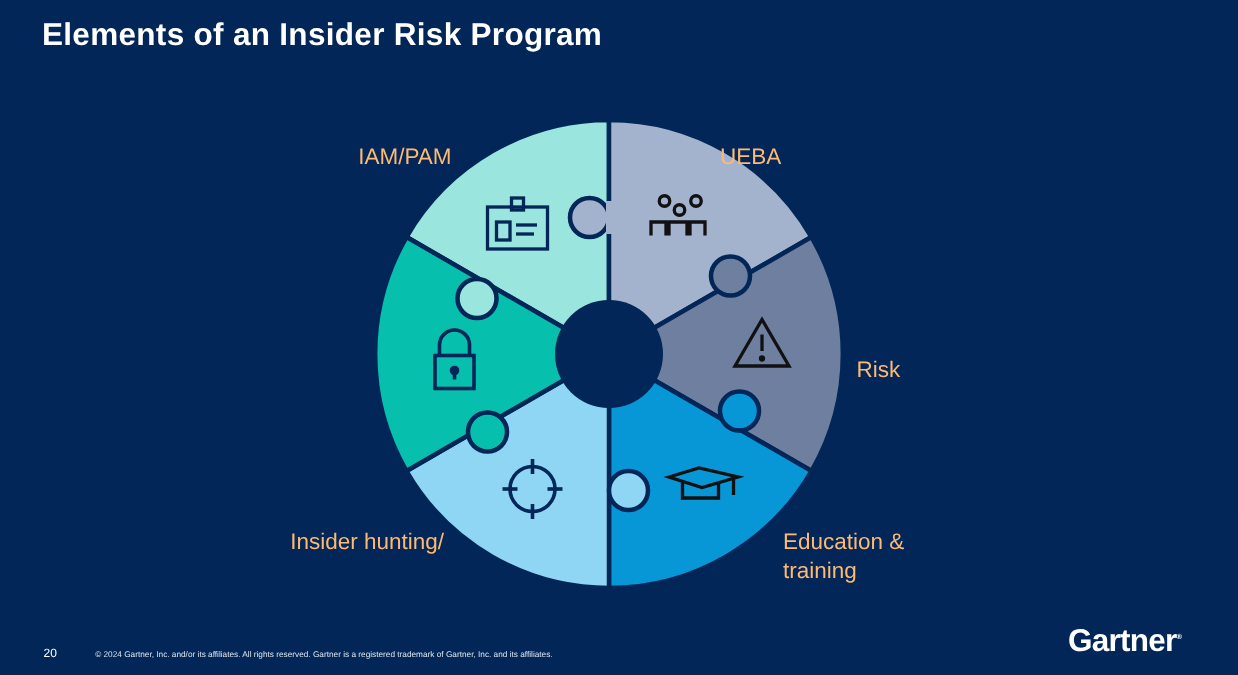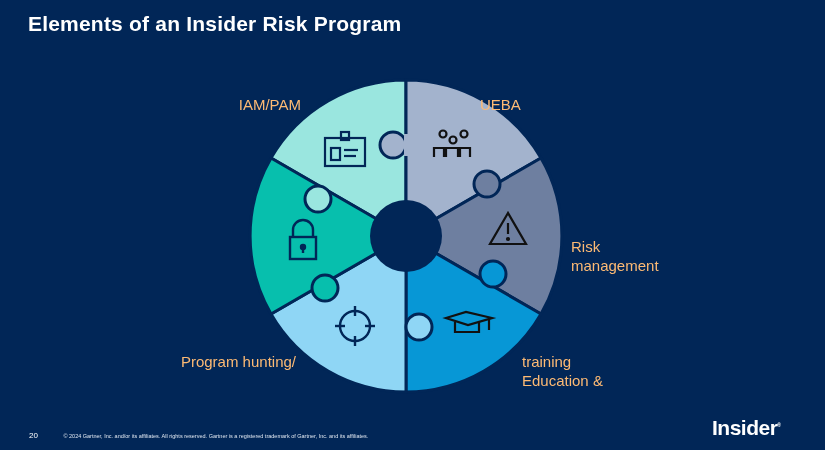--- a/index.html
+++ b/index.html
@@ -83,29 +83,28 @@
     <rect x="290" y="237" width="26" height="22"></rect>
     <circle cx="303" cy="247" r="2" fill="#012657"></circle>
       <line x1="303" y1="248" x2="303" y2="253"></line>
   </g>
 </svg>
 
 <div class="label r" style="left:200px;top:95px;width:101px;">IAM/PAM</div>
 <div class="label" style="left:480px;top:95px;">UEBA</div>
 <div class="label" style="left:571px;top:217px;margin-top:20px;">
   <div>Risk</div>
-  <div>management</div>
 </div>
 <div class="label" style="left:522px;top:352px;">
+  <div>Education &amp;</div>
   <div>training</div>
-  <div>Education &amp;</div>
 </div>
 <div class="label r" style="left:120px;top:352px;width:176px;">
-  <div>Program hunting/</div>
+  <div>Insider hunting/</div>
 </div>
 <div class="label r" style="left:140px;top:219px;width:101px;">
 </div>
 
 <div class="footer">
   <span class="pg">20</span>
   <span>© 2024 Gartner, Inc. and/or its affiliates. All rights reserved. Gartner is a registered trademark of Gartner, Inc. and its affiliates.</span>
 </div>
-<div class="logo"><span>Insider</span><sup>®</sup></div>
+<div class="logo"><span>Gartner</span><sup>®</sup></div>
 
 </body></html>

